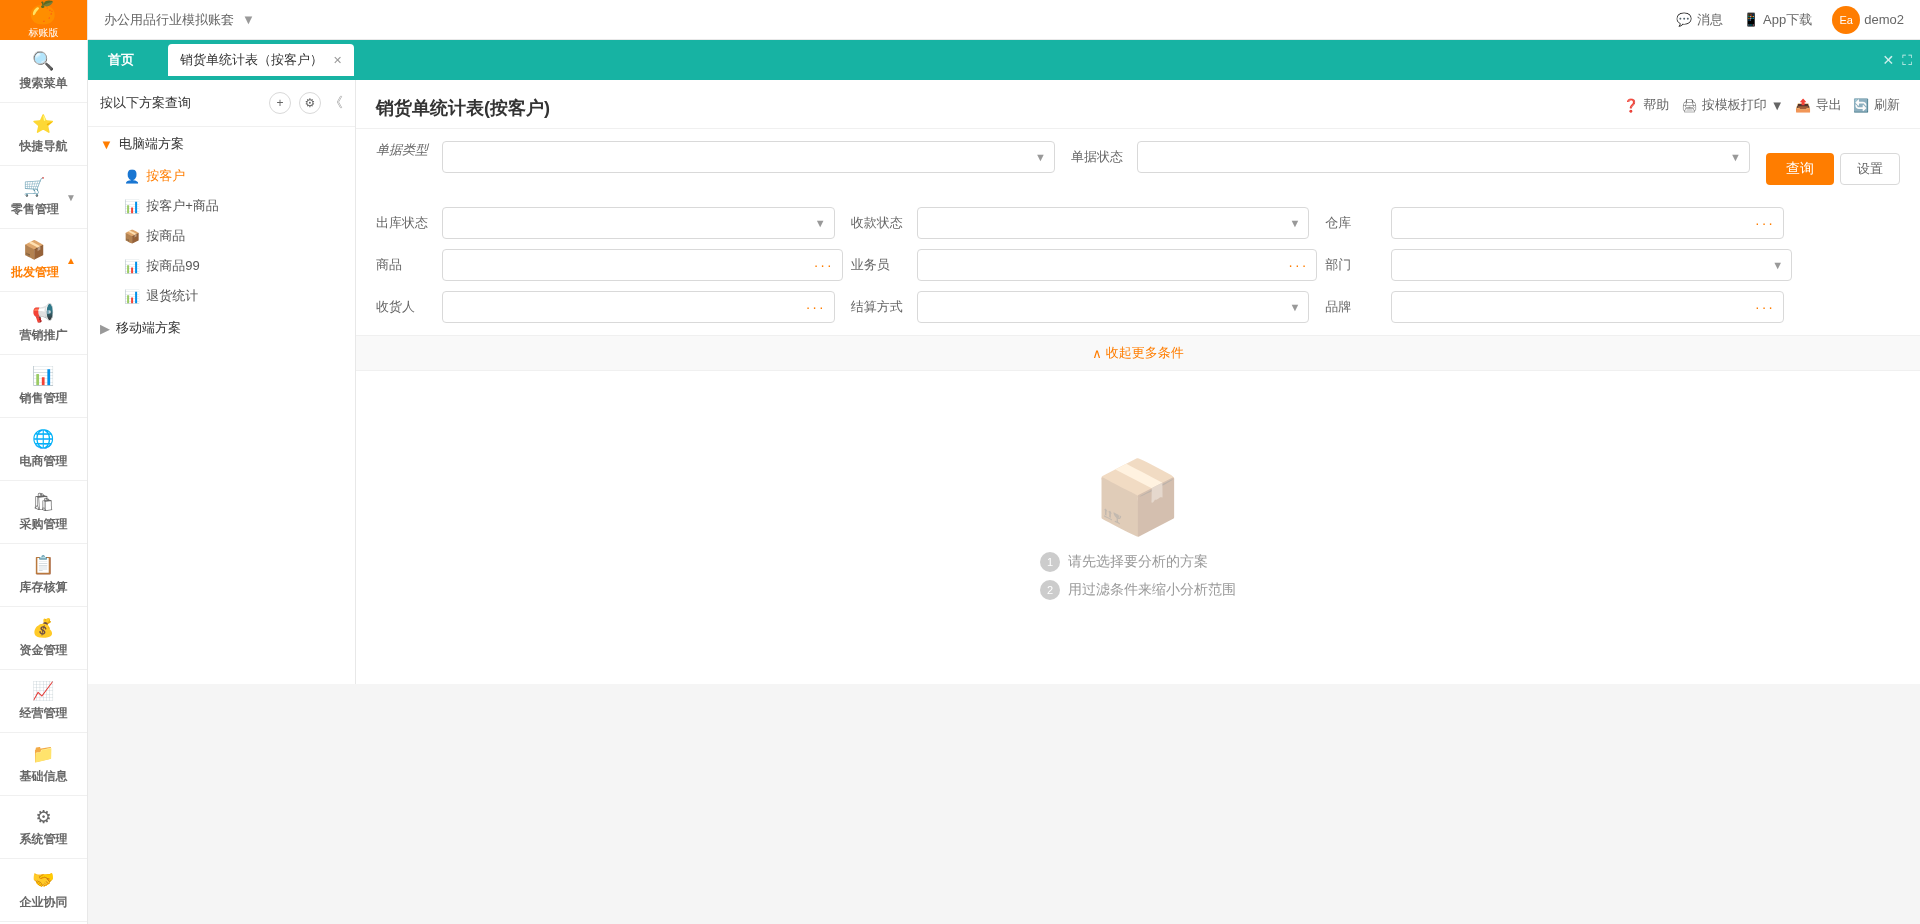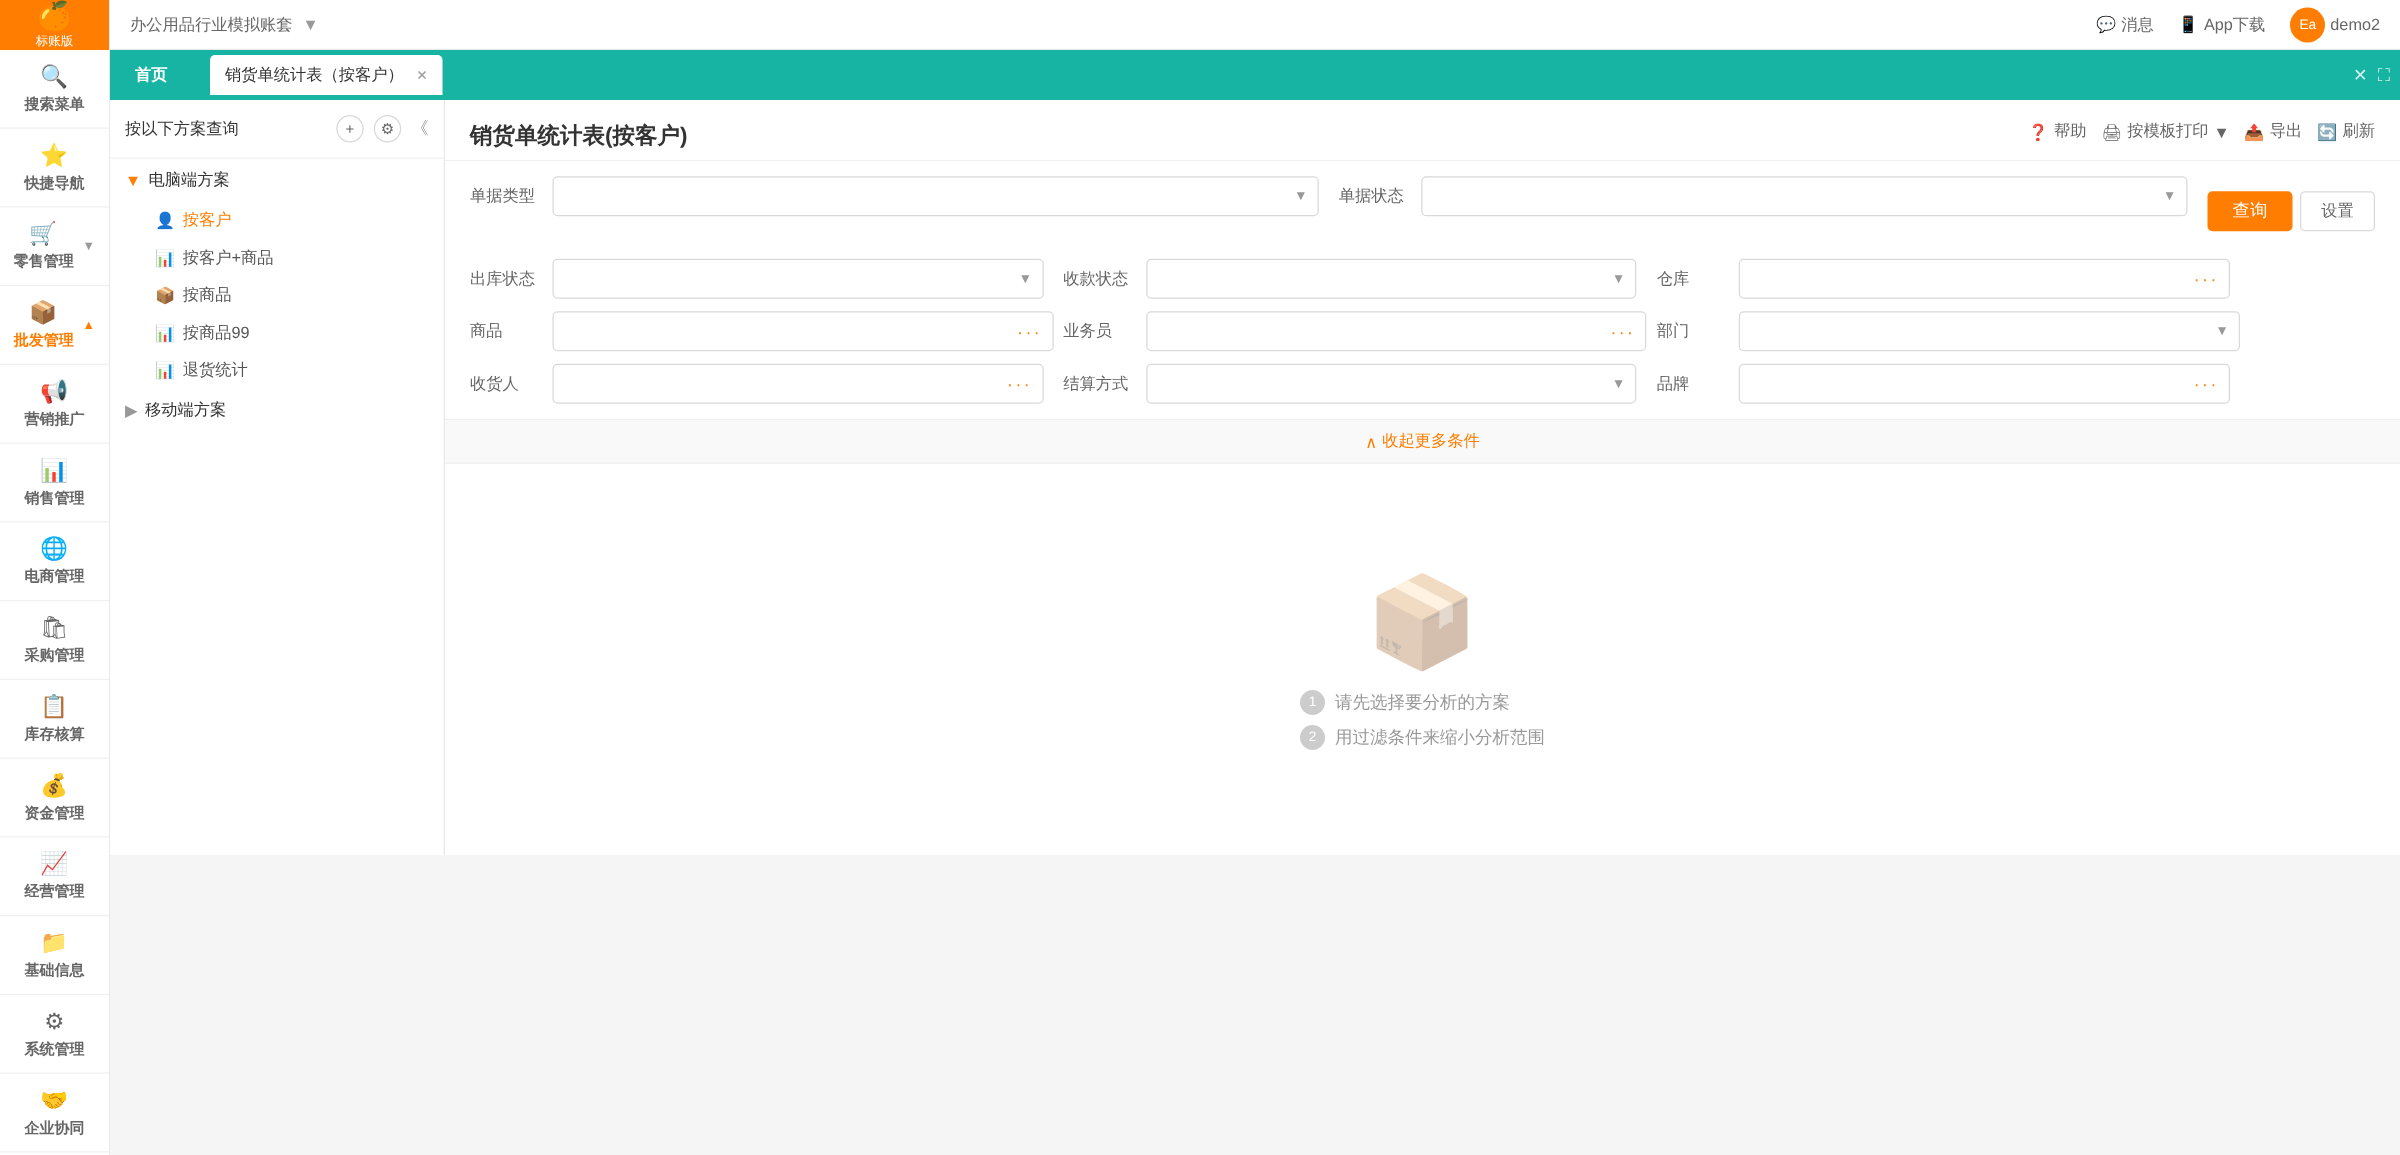--- a/index.html
+++ b/index.html
@@ -266,21 +266,21 @@
             <span>刷新</span>
           </div>
         </div>
       </div>
 
       <div class="filter-area">
 
         <div style="display:flex; align-items:flex-start; gap:16px; margin-bottom:10px;">
 
 
-          <div style="display:flex; align-items:center; gap:6px; flex:1;">
+          <div style="display:flex; align-items:flex-start; gap:6px; flex:1;font-style:italic;">
             <span class="filter-label">单据类型</span>
             <div class="filter-select" style="flex:1;">
               <span></span>
               <span class="select-arrow">▼</span>
             </div>
           </div>
 
           <div style="display:flex; align-items:center; gap:6px; flex:1;">
             <span class="filter-label">单据状态</span>
             <div class="filter-select" style="flex:1;">

